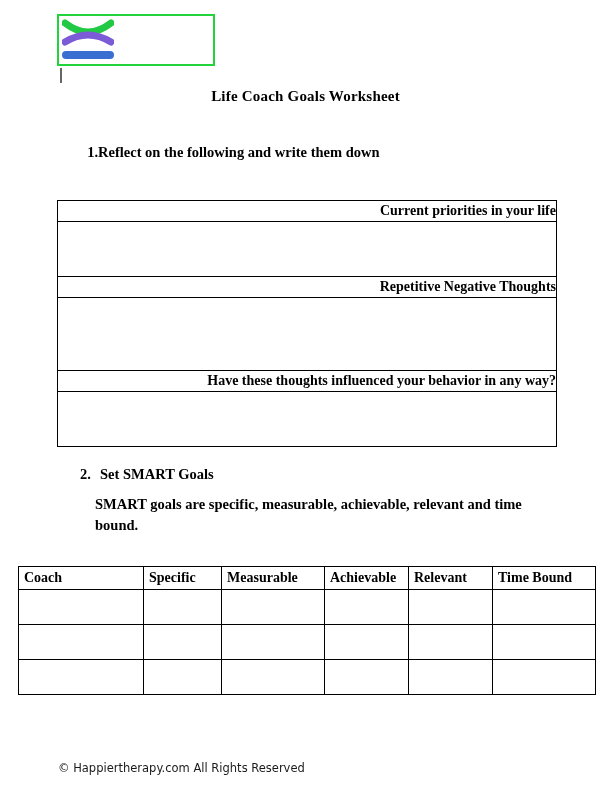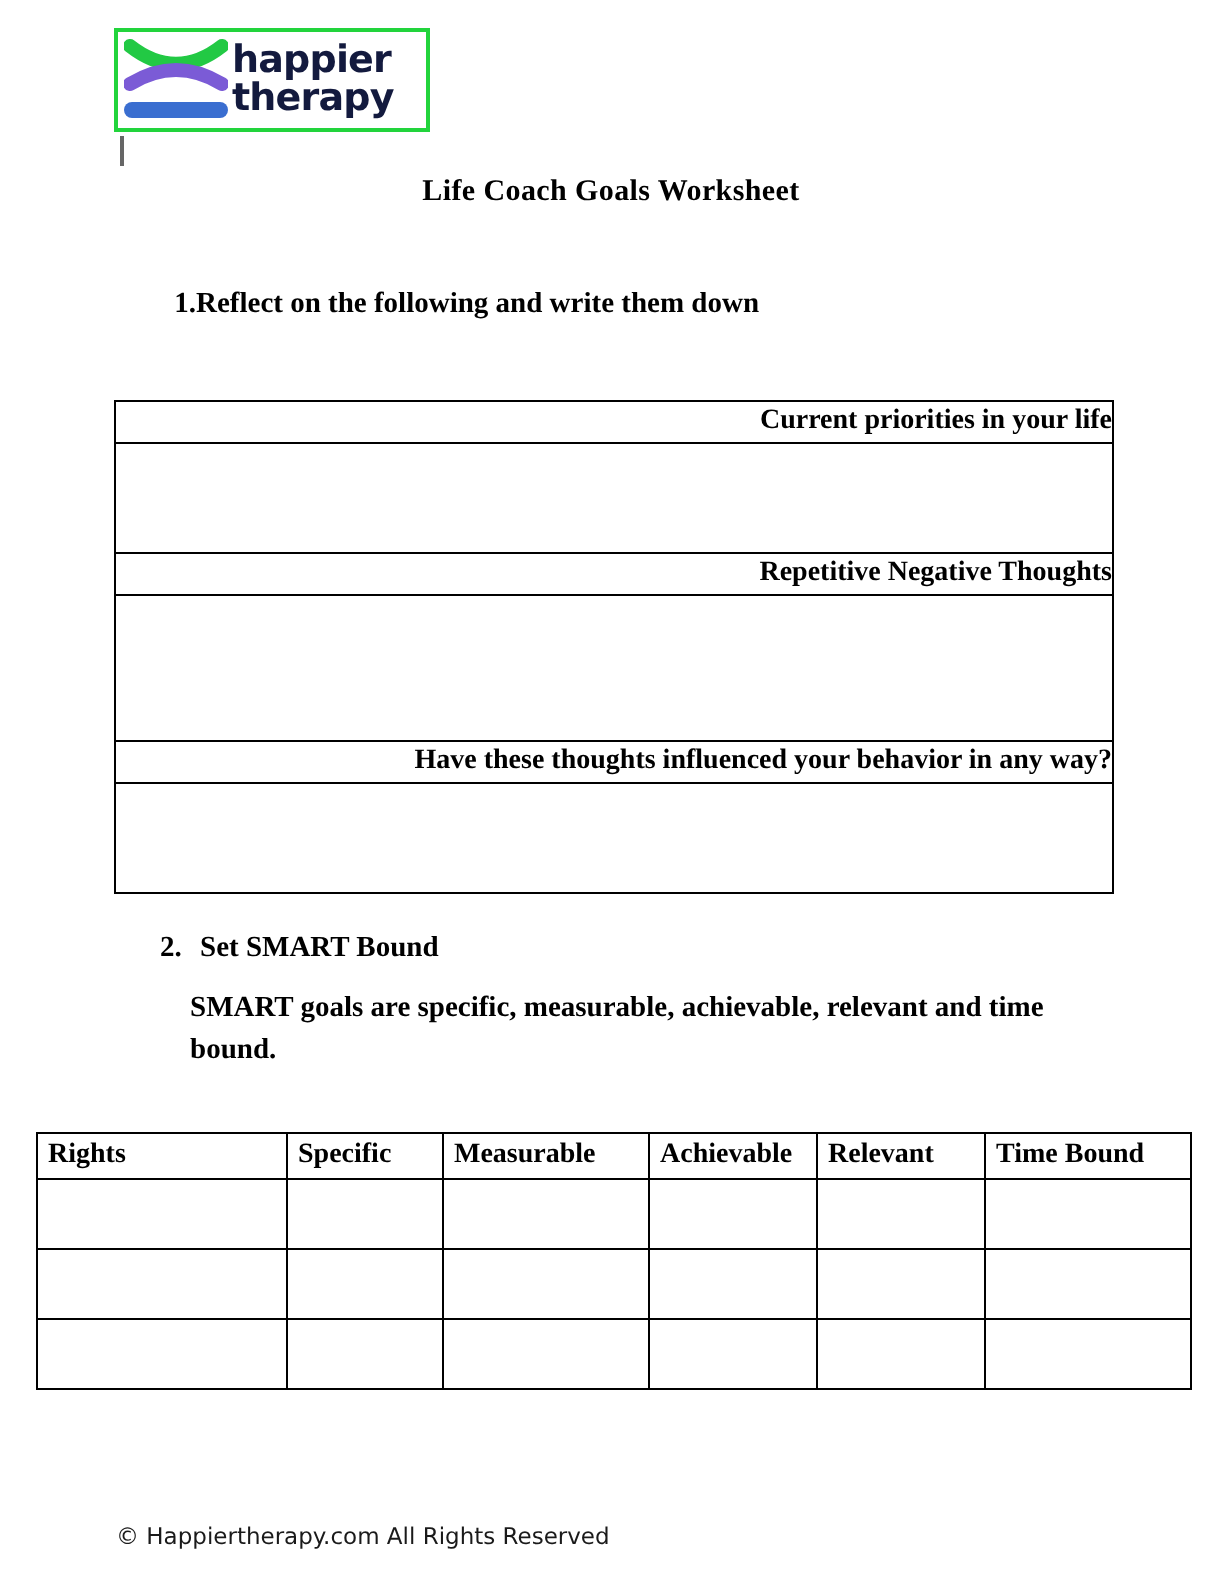--- a/index.html
+++ b/index.html
@@ -159,24 +159,20 @@
 <body>
 
 <div class="logo-block">
   <div class="logo-marks">
     <svg width="52" height="46" viewBox="0 0 52 46" xmlns="http://www.w3.org/2000/svg">
       <path d="M3 6 Q26 24 49 6" stroke="#22c944" stroke-width="7" fill="none" stroke-linecap="round"></path>
       <path d="M3 25 Q26 11 49 25" stroke="#7b5bd6" stroke-width="7" fill="none" stroke-linecap="round"></path>
       <path d="M4 38 L48 38" stroke="#3a6ed0" stroke-width="8" fill="none" stroke-linecap="round"></path>
     </svg>
   </div>
-  <div class="logo-words">
-    <div>happier</div>
-    <div>therapy</div>
-  </div>
 </div>
 <div class="text-caret"></div>
 
 <div class="doc-title">Life Coach Goals Worksheet</div>
 
 <div class="step" id="step-one">
   <span class="step-num">1.</span><span>Reflect on the following and write them down</span>
 </div>
 
 <table class="reflect-table">
@@ -196,36 +192,36 @@
     <tr>
       <td class="q">Have these thoughts influenced your behavior in any way?</td>
     </tr>
     <tr>
       <td class="a"></td>
     </tr>
   </tbody>
 </table>
 
 <div class="step" id="step-two">
-  <span class="step-num">2.</span><span>Set SMART Bound</span>
+  <span class="step-num">2.</span><span>Set SMART Goals</span>
 </div>
 <div class="smart-desc">SMART goals are specific, measurable, achievable, relevant and time bound.</div>
 
 <table class="smart-table">
   <colgroup>
     <col style="width:125px">
     <col style="width:78px">
     <col style="width:103px">
     <col style="width:84px">
     <col style="width:84px">
     <col style="width:103px">
   </colgroup>
   <thead>
     <tr>
-      <th>Rights</th>
+      <th>Coach</th>
       <th>Specific</th>
       <th>Measurable</th>
       <th>Achievable</th>
       <th>Relevant</th>
       <th>Time Bound</th>
     </tr>
   </thead>
   <tbody>
     <tr>
       <td></td>

